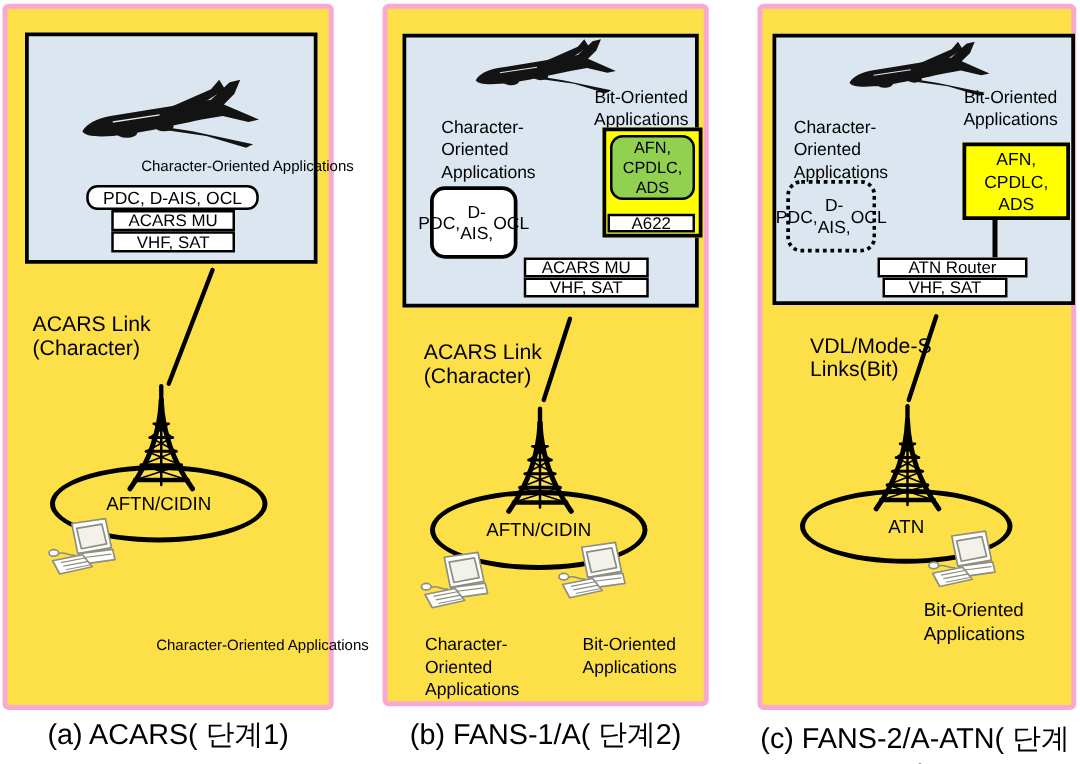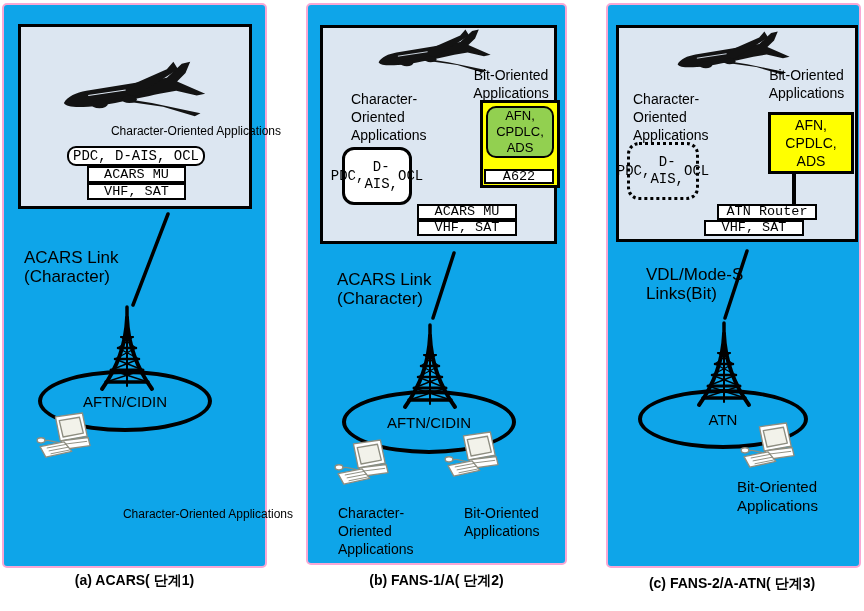--- a/index.html
+++ b/index.html
@@ -1,35 +1,35 @@
 <!DOCTYPE html>
 <html><head>
 <meta charset="utf-8">
 <style>
   html,body{margin:0;padding:0;background:#fff;}
   .root{position:relative;width:864px;height:611px;background:#fff;overflow:hidden;
         font-family:"Liberation Sans",sans-serif;color:#000;}
-  .panel{position:absolute;box-sizing:border-box;border:2px solid #f9a8d4;border-radius:5px;background:#0ea5e9;}
+  .panel{position:absolute;box-sizing:border-box;border:4px solid #f9a8d4;border-radius:5px;background:#fde047;}
   .airbox{position:absolute;box-sizing:border-box;background:#dce6f1;border:3px solid #000;}
   .wbox{position:absolute;box-sizing:border-box;background:#fff;border:2px solid #000;
-        display:flex;align-items:center;justify-content:center;font-size:13.5px;line-height:1;white-space:nowrap;font-family:Liberation Mono, monospace;}
+        display:flex;align-items:center;justify-content:center;font-size:13.5px;line-height:1;white-space:nowrap;}
   .rounded{border-radius:9px;}
   .multibox{flex-direction:row;white-space:normal;text-align:center;font-size:14px;line-height:17px;}
   .dotted{border:3px dotted #000;border-radius:12px;background:transparent;}
   .ybox{position:absolute;box-sizing:border-box;background:#ffff00;border:3px solid #000;}
   .gbox{position:absolute;box-sizing:border-box;background:#92d050;border:2.5px solid #000;border-radius:10px;
         display:flex;flex-direction:column;align-items:center;justify-content:center;
         font-size:13px;line-height:16px;text-align:center;}
   .tlabel{position:absolute;font-size:17px;line-height:19px;}
   .air-title{position:absolute;text-align:right;font-size:12px;padding-left:32px;}
   .net-ellipse{position:absolute;box-sizing:border-box;border:4px solid #000;border-radius:50%;
         display:flex;align-items:center;justify-content:center;font-size:15px;background:transparent;}
   .icon{position:absolute;}
   .overlay{position:absolute;left:0;top:0;pointer-events:none;}
-  .caption{position:absolute;text-align:center;font-size:14px;font-weight:bold;}
+  .caption{position:absolute;text-align:center;font-size:23px;}
   .connector{position:absolute;background:#000;}
   svg{display:block;overflow:visible;}
 </style>
 </head>
 <body>
 
 <svg width="0" height="0" style="position:absolute" aria-hidden="true">
   <defs>
     <g id="g-plane" fill="#131313">
       <path d="M4,46 C8,39 17,35 28,33 L114,19 L130,4 L139,2 L134,14 L125,23 L155,36 L146,38 L124,33 L106,36 C78,42 47,49 30,50 C15,51 6,50 4,46 Z"></path>
@@ -175,21 +175,21 @@
         <div>PDC,</div>
         <div>D-AIS,</div>
         <div>OCL</div>
       </div>
       <div class="ybox" style="left:149px;top:84px;width:86px;height:62px;display:flex;flex-direction:column;align-items:center;justify-content:center;font-size:14px;line-height:18px;text-align:center;">
         <div>AFN,</div>
         <div>CPDLC,</div>
         <div>ADS</div>
       </div>
       <div class="connector" style="left:173px;top:146px;width:4px;height:30px;"></div>
-      <div class="wbox" style="left:98px;top:176px;width:100px;height:16px;">ATN Router</div>
+      <div class="wbox" style="left:81px;top:176px;width:120px;height:16px;">ATN Router</div>
       <div class="wbox" style="left:85px;top:192px;width:100px;height:16px;">VHF, SAT</div>
     </div>
     <div class="tlabel" style="left:38px;top:260px;">
       <div>VDL/Mode-S</div>
       <div>Links(Bit)</div>
     </div>
     <svg class="overlay" width="247" height="557">
       <line x1="139" y1="246" x2="117" y2="313" stroke="#000" stroke-width="3.5" stroke-linecap="round"></line>
     </svg>
     <div class="net-ellipse" style="left:30px;top:384px;width:170px;height:60px;">

